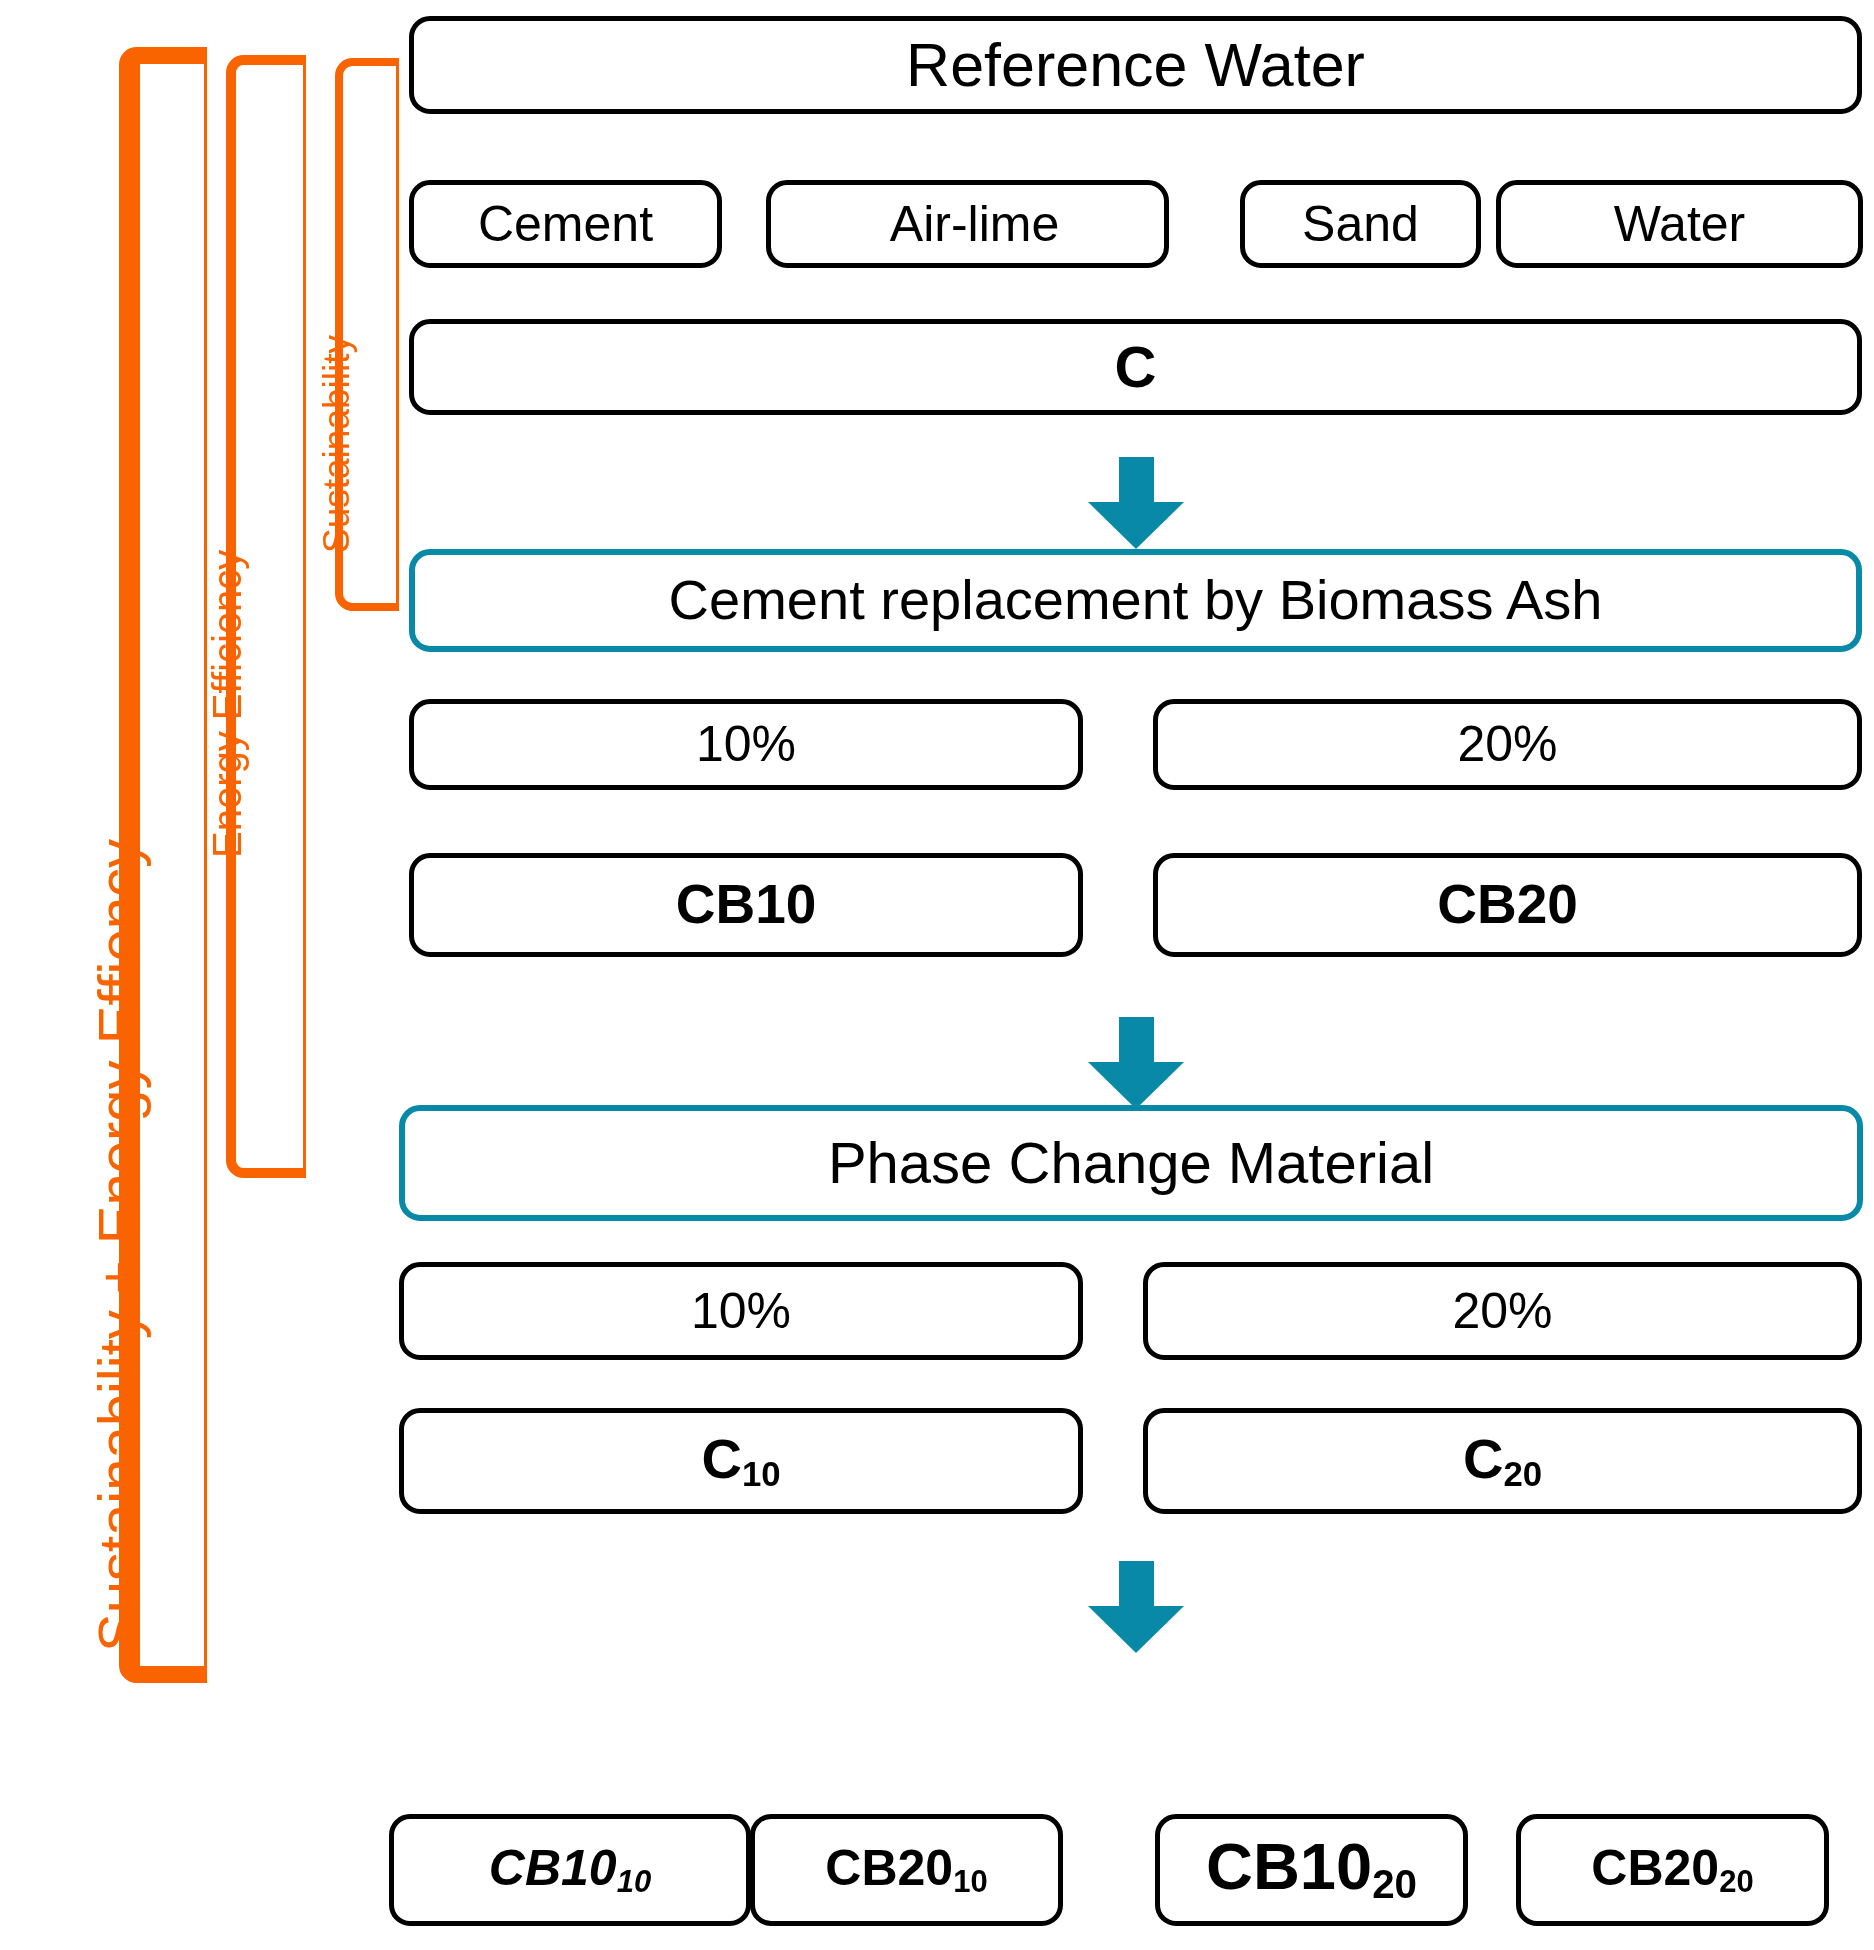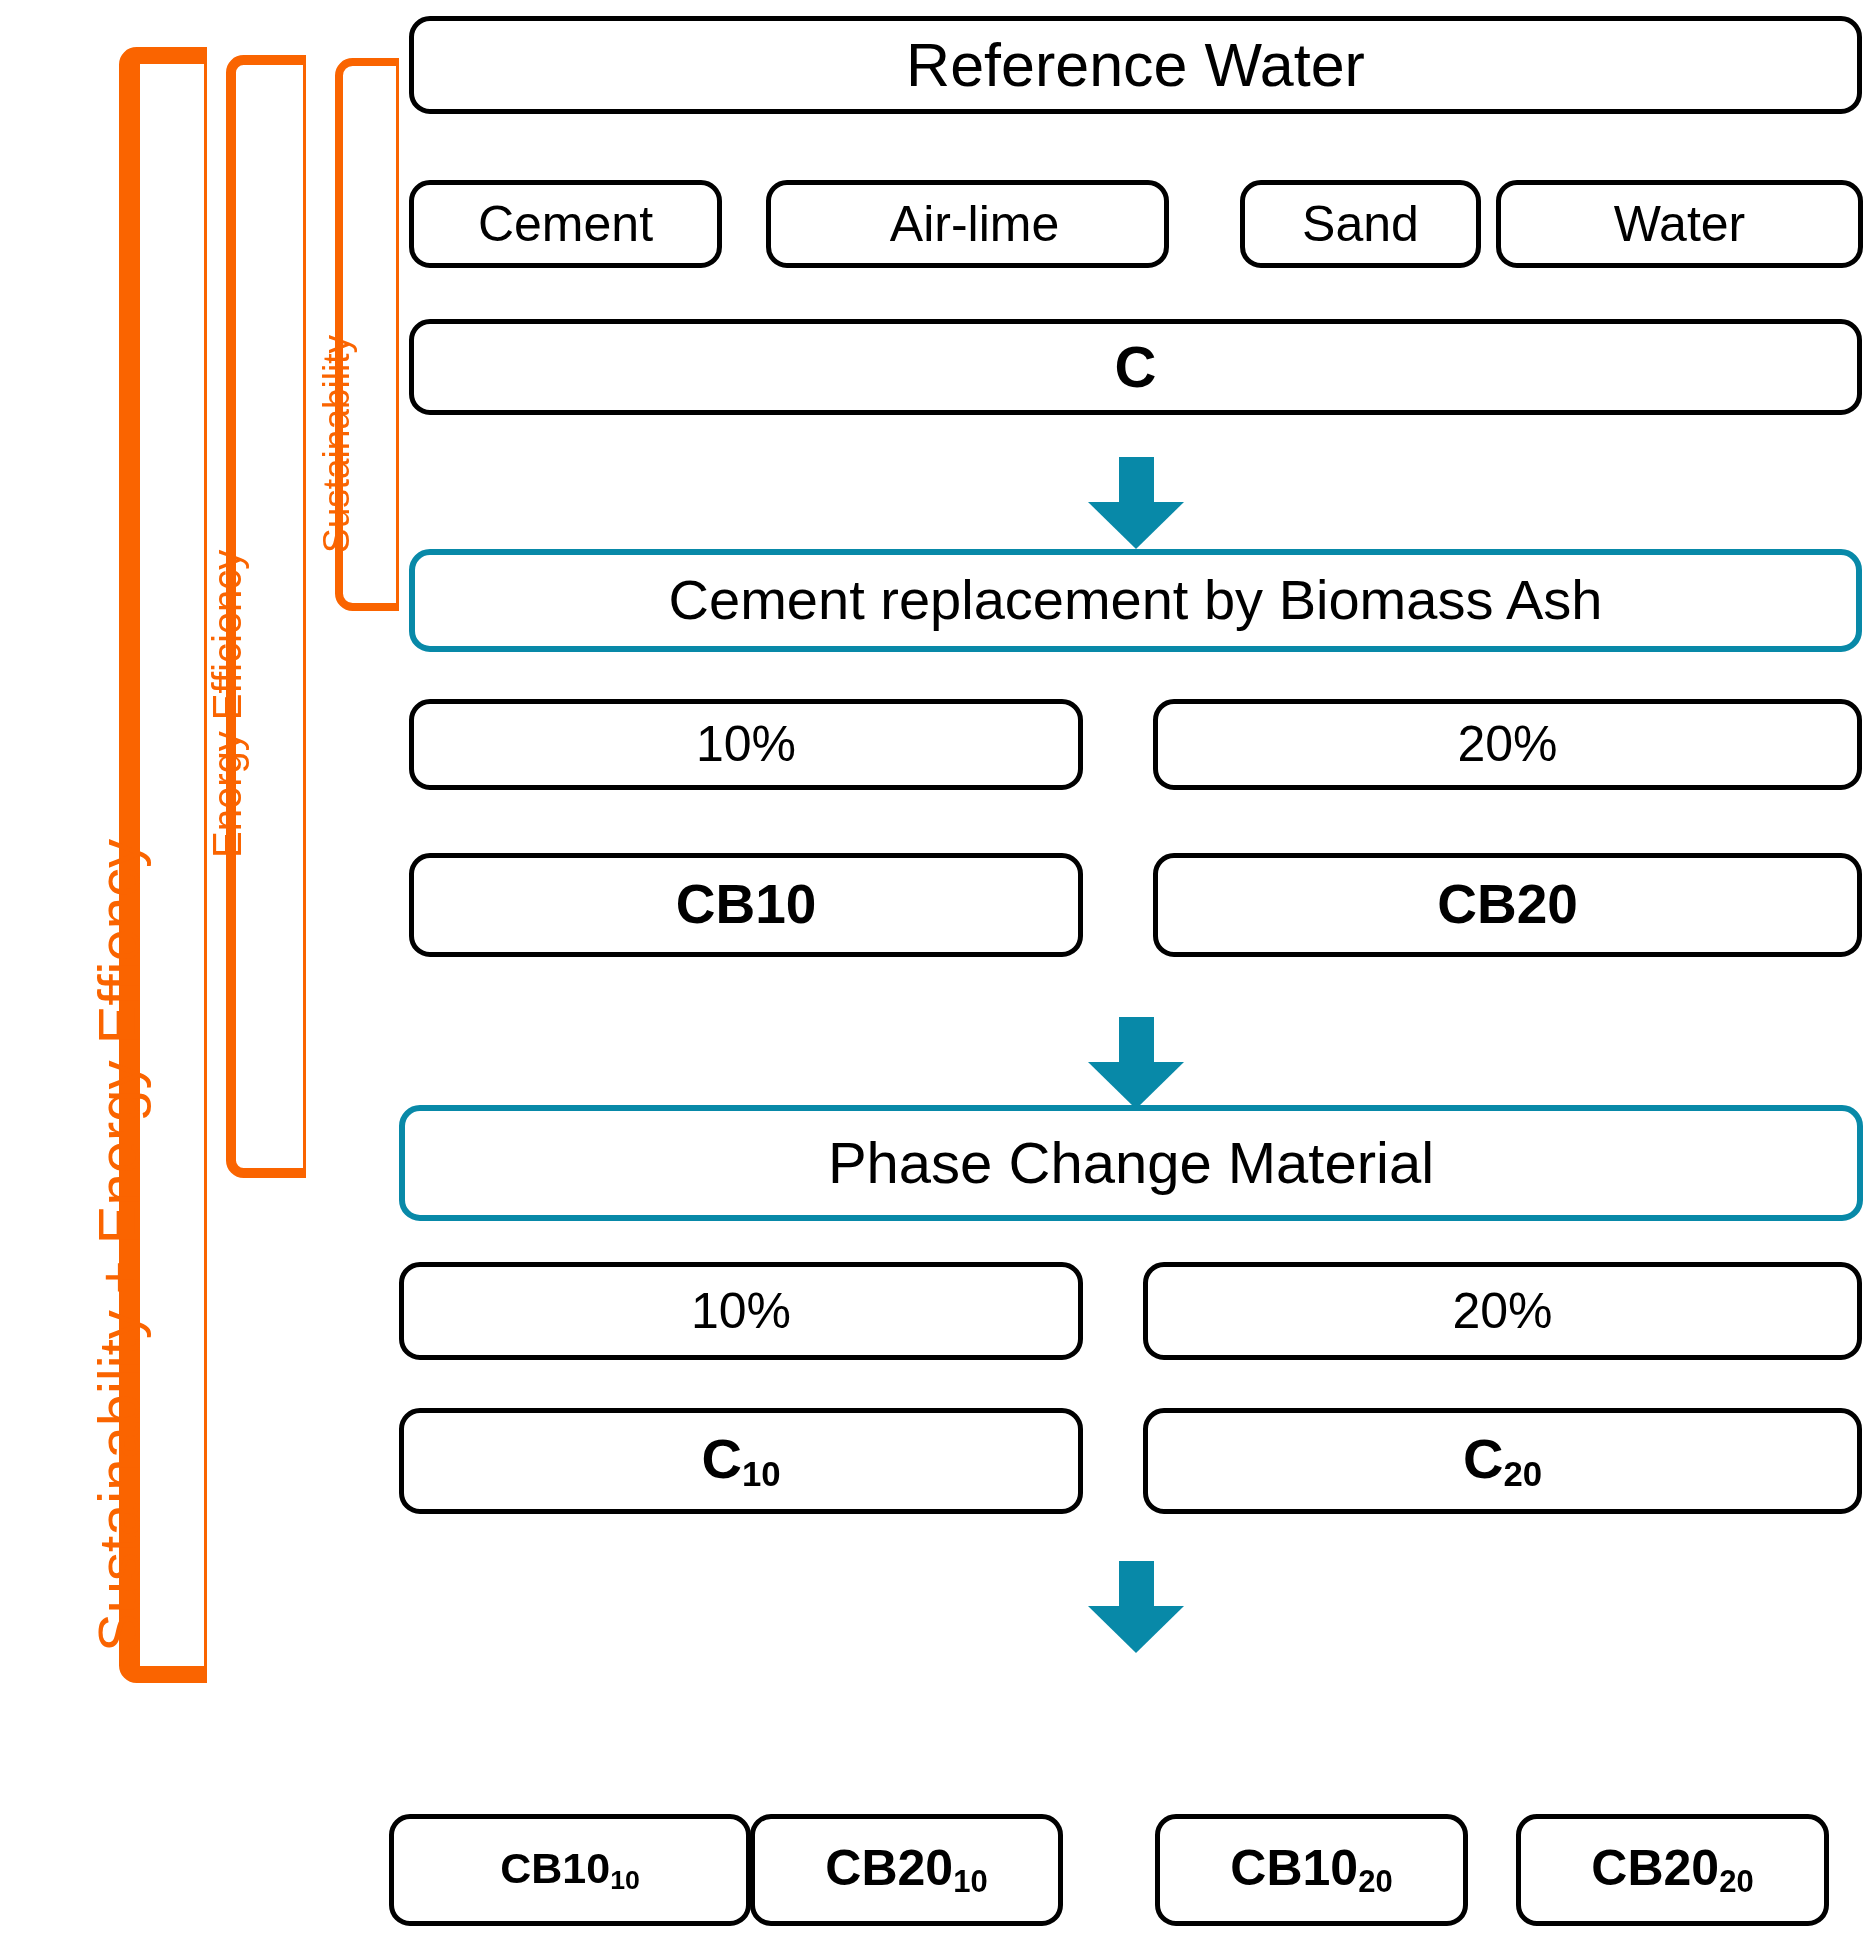--- a/index.html
+++ b/index.html
@@ -179,31 +179,31 @@
       <span>C</span><sub>20</sub>
     </span>
   </div>
 
   <div class="arrow" style="left:1088px; top:1561px; height:88px;">
     <div class="shaft" style="height:47px;"></div>
     <div class="head" style="top:45px;"></div>
   </div>
 
 
-  <div class="box bold" style="left:389px; top:1814px; width:362px; height:112px; font-size:43px;">
+  <div class="box bold" style="left:389px; top:1814px; width:362px; height:112px; font-size:50px;font-style:italic;">
     <span class="lbl">
       <span>CB10</span><sub>10</sub>
     </span>
   </div>
   <div class="box bold" style="left:750px; top:1814px; width:313px; height:112px; font-size:50px;">
     <span class="lbl">
       <span>CB20</span><sub>10</sub>
     </span>
   </div>
-  <div class="box bold" style="left:1155px; top:1814px; width:313px; height:112px; font-size:50px;">
+  <div class="box bold" style="left:1155px; top:1814px; width:313px; height:112px; font-size:65px;">
     <span class="lbl">
       <span>CB10</span><sub>20</sub>
     </span>
   </div>
   <div class="box bold" style="left:1516px; top:1814px; width:313px; height:112px; font-size:50px;">
     <span class="lbl">
       <span>CB20</span><sub>20</sub>
     </span>
   </div>
 

